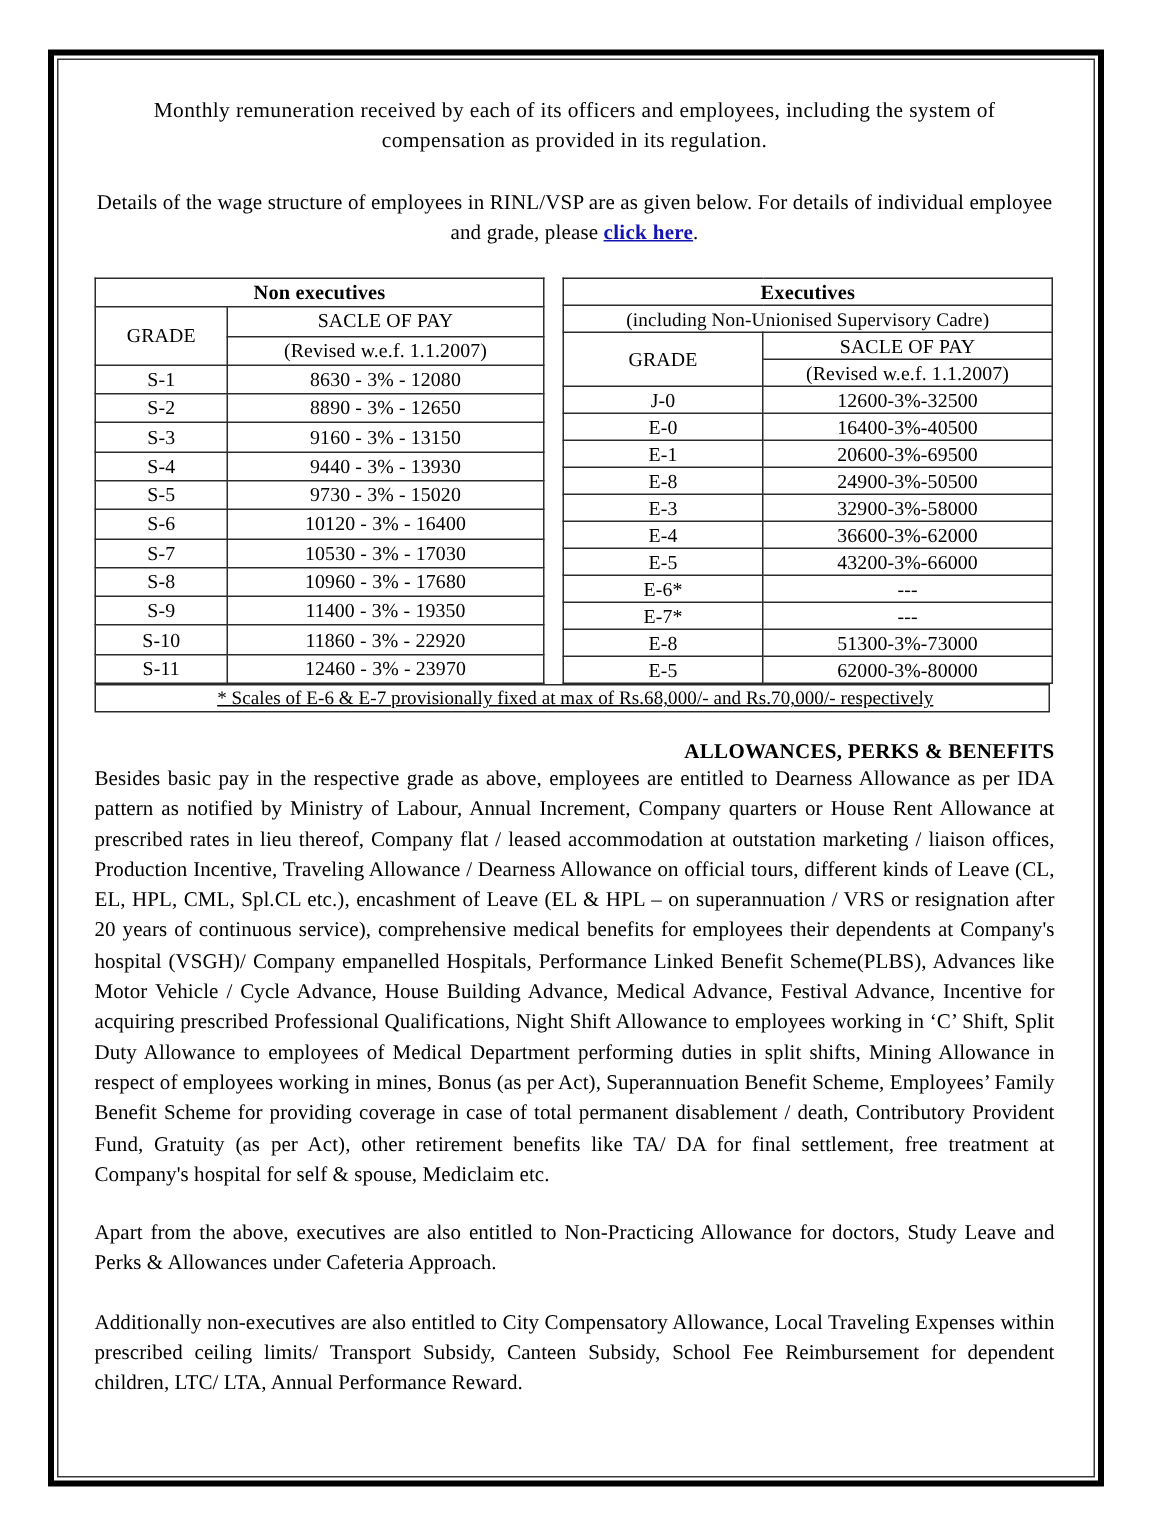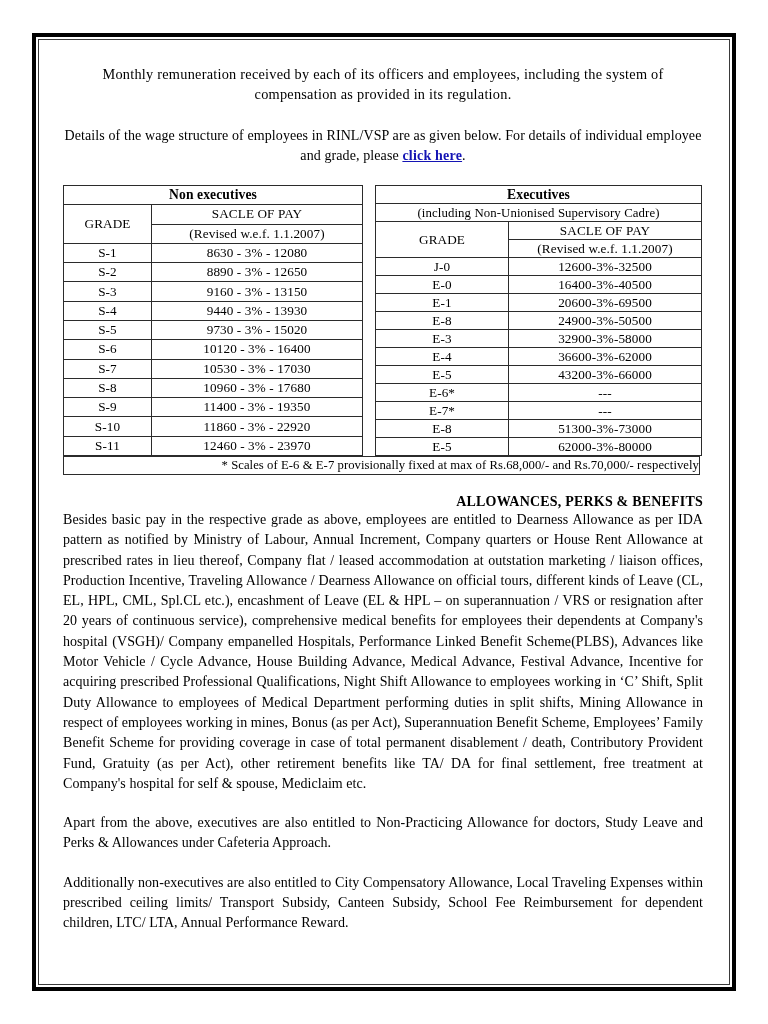--- a/index.html
+++ b/index.html
@@ -129,22 +129,23 @@
 
   .footnote-row {
     border: 1px solid #2b2b2b;
     border-top: 1px solid #2b2b2b;
     width: 637px;
     box-sizing: border-box;
     font-size: 12.7px;
     line-height: 17px;
     height: 19px;
     padding-left: 4px;
-    text-align: right;
+    text-align: center;
     letter-spacing: 0.05px;
+    text-decoration: underline;
   }
 
   
   .section-head {
     font-weight: bold;
     font-size: 14px;
     margin-top: 19px;
     letter-spacing: 0.2px;
     text-align: right;
   }

